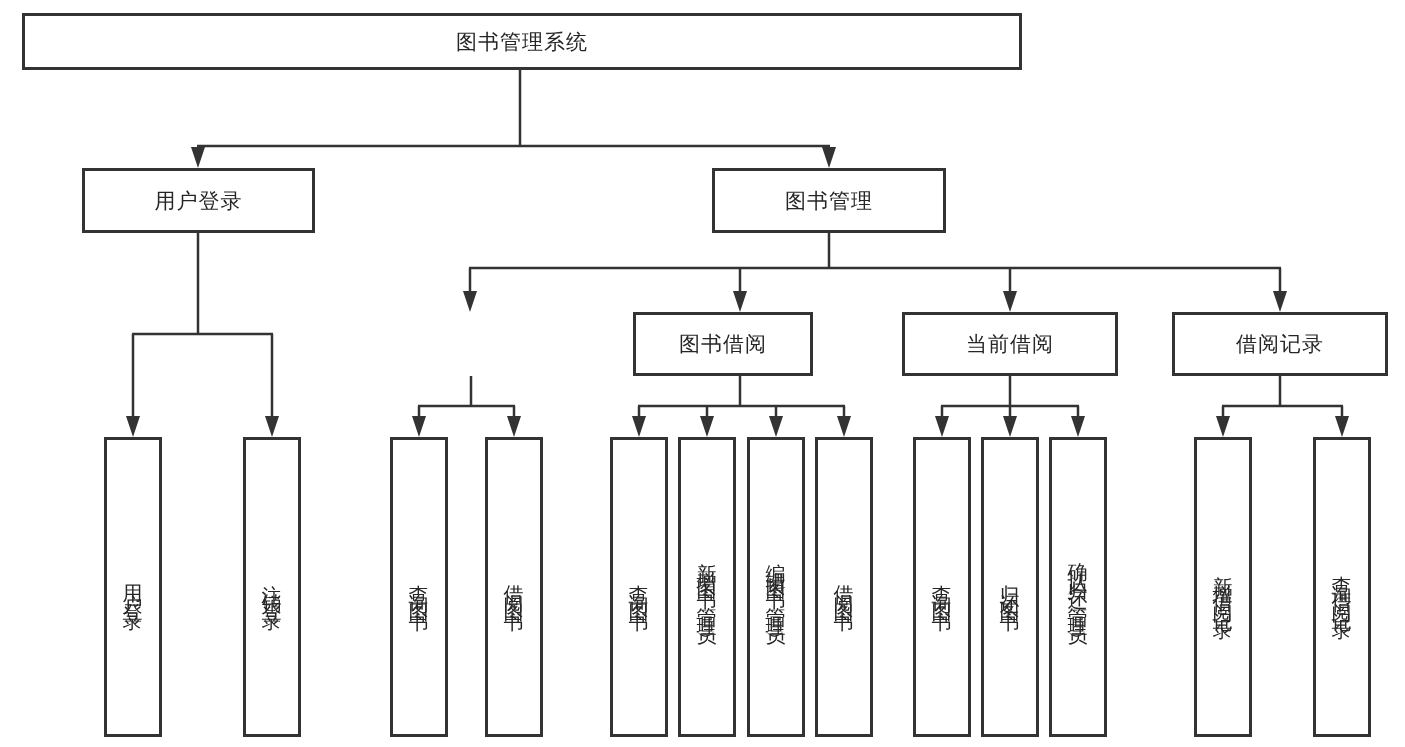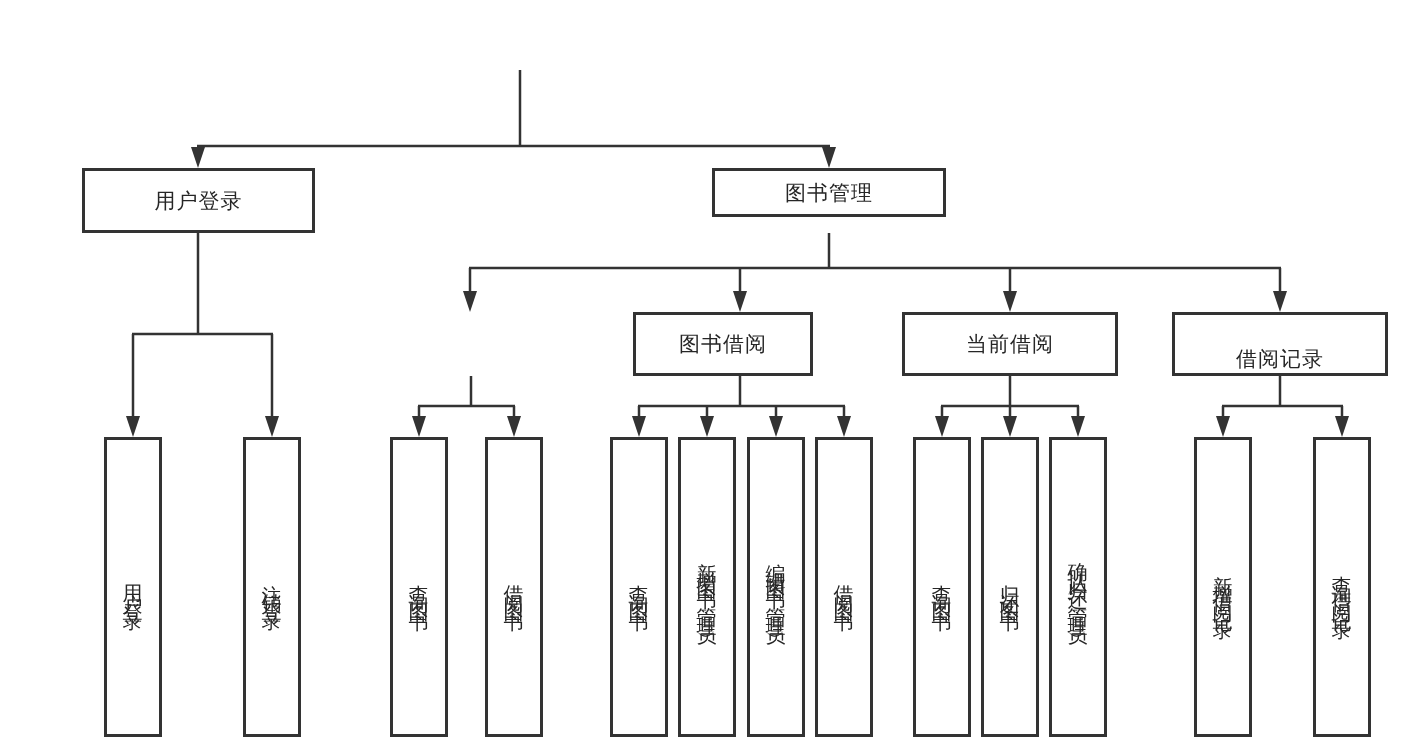--- a/index.html
+++ b/index.html
@@ -113,35 +113,38 @@
     <polygon points="1078,437 1071,416 1085,416"></polygon>
 
     <line x1="1280" y1="376" x2="1280" y2="407"></line>
     <line x1="1222" y1="406" x2="1343" y2="406"></line>
     <line x1="1223" y1="406" x2="1223" y2="420"></line>
     <polygon points="1223,437 1216,416 1230,416"></polygon>
     <line x1="1342" y1="406" x2="1342" y2="420"></line>
     <polygon points="1342,437 1335,416 1349,416"></polygon>
   </svg>
 
+  <div class="box" style="left:22px; top:13px; width:1000px; height:57px;">
+    <span class="hlabel">图书管理系统</span>
+  </div>
 
   <div class="box" style="left:82px; top:168px; width:233px; height:65px;">
     <span class="hlabel">用户登录</span>
   </div>
-  <div class="box" style="left:712px; top:168px; width:234px; height:49px;">
+  <div class="box" style="left:712px; top:168px; width:234px; height:65px;">
     <span class="hlabel">图书管理</span>
   </div>
 
   <div class="box" style="left:633px; top:312px; width:180px; height:64px;">
     <span class="hlabel">图书借阅</span>
   </div>
   <div class="box" style="left:902px; top:312px; width:216px; height:64px;">
     <span class="hlabel">当前借阅</span>
   </div>
-  <div class="box" style="left:1172px; top:312px; width:216px; height:64px;align-items:flex-end;">
+  <div class="box" style="left:1172px; top:312px; width:216px; height:64px;">
     <span class="hlabel">借阅记录</span>
   </div>
 
   <div class="box" style="left:104px; top:437px; width:58px; height:300px;">
     <span class="vtext">用户登录</span>
   </div>
   <div class="box" style="left:243px; top:437px; width:58px; height:300px;">
     <span class="vtext">注销登录</span>
   </div>
 

